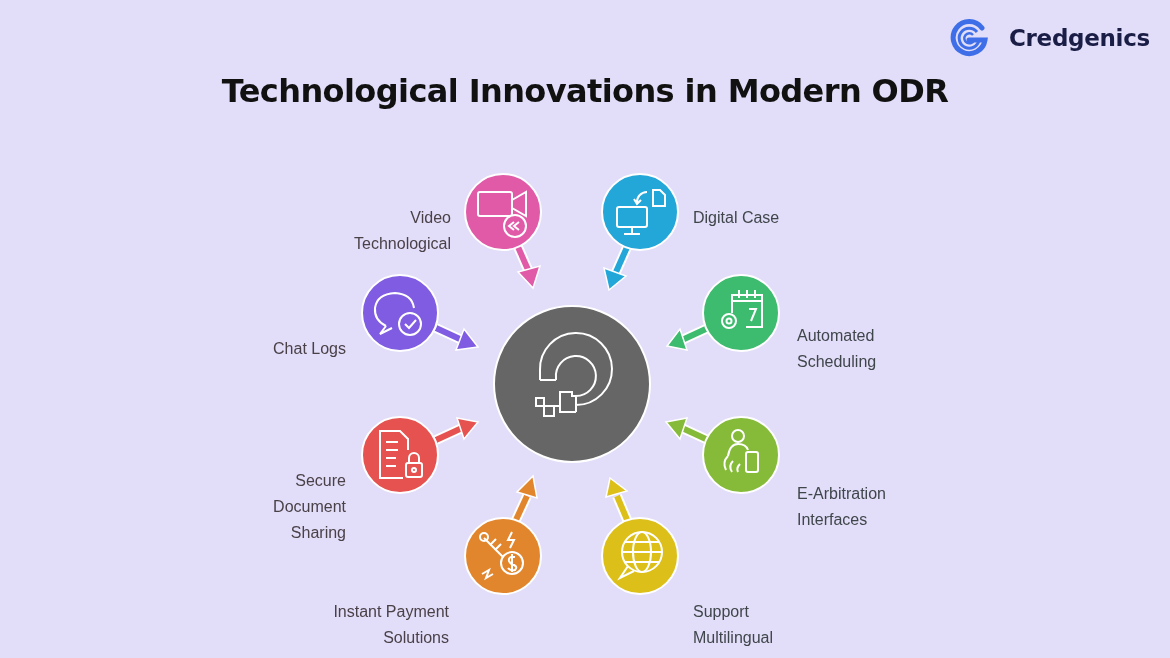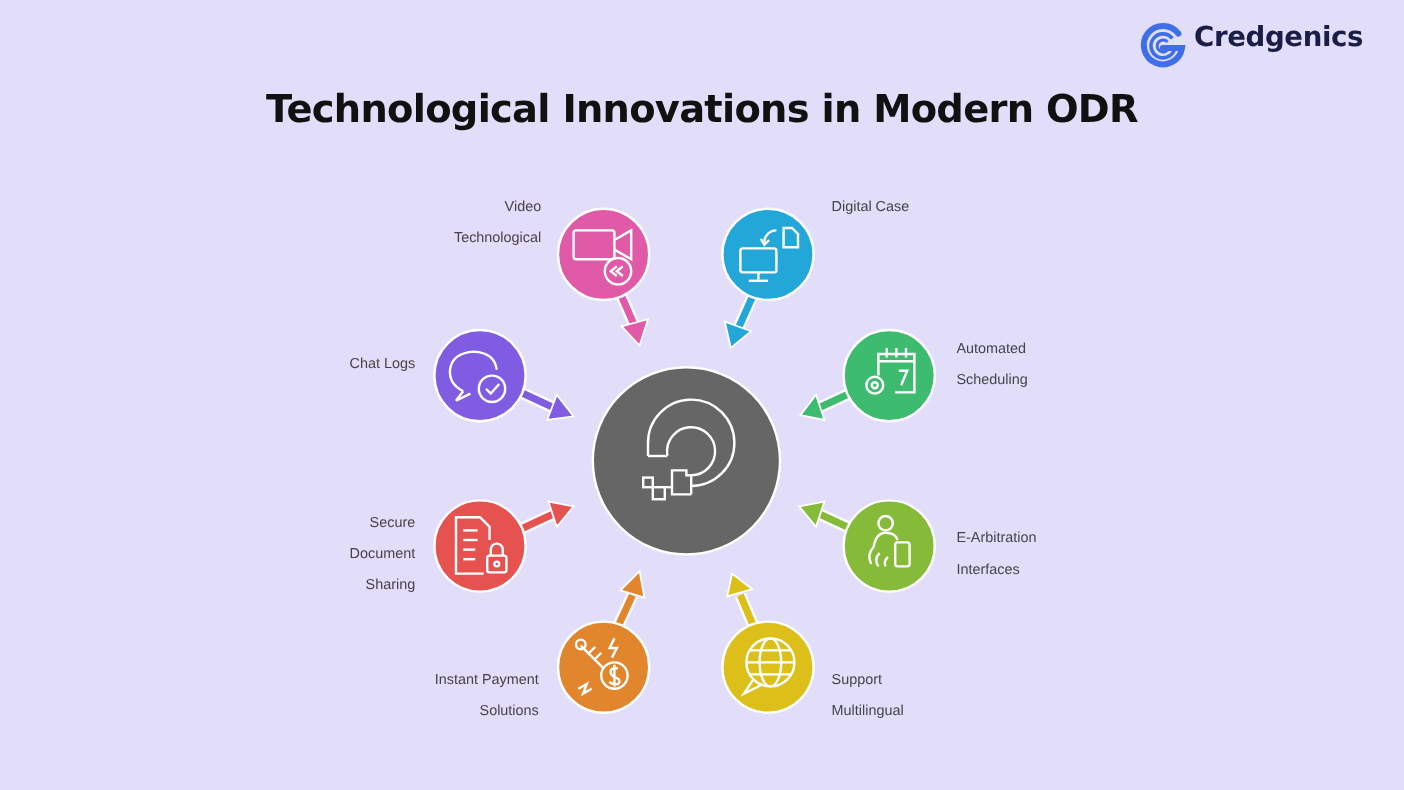--- a/index.html
+++ b/index.html
@@ -1,21 +1,21 @@
 <!DOCTYPE html>
 <html><head>
 <meta charset="utf-8">
 <style>
   html, body { margin:0; padding:0; }
   body { width:1170px; height:658px; background:#e2ddf8; position:relative; overflow:hidden; font-family:"Liberation Sans", sans-serif; }
-  .logo { position:absolute; left:949px; top:18px; display:flex; align-items:flex-start; gap:6px; }
+  .logo { position:absolute; left:949px; top:18px; display:flex; align-items:center; gap:20px; }
   .logo-text { font-family:"DejaVu Sans", sans-serif; font-weight:bold; font-size:23px; color:#1a1d45; letter-spacing:-0.3px; }
   .title { position:absolute; left:0; width:1170px; top:72px; text-align:center; font-family:"DejaVu Sans", sans-serif; font-weight:bold; font-size:32px; color:#111; letter-spacing:-0.6px; }
   svg.diagram { position:absolute; left:0; top:0; }
-  .label { position:absolute; font-size:12px; line-height:26px; color:#4a4148; }
+  .label { position:absolute; font-size:16px; line-height:26px; color:#4a4148;margin-top:46px; }
   .label.right { text-align:right; }
   .label.left { text-align:left; color:#3f464b; }
 </style>
 </head>
 <body>
 
 <div class="logo">
   <svg width="40" height="40" viewBox="0 0 40 40">
     <path d="M33 10 A16 16 0 1 0 36 22 L20 22" fill="none" stroke="#3f6fe8" stroke-width="5" stroke-linecap="round"></path>
     <path d="M28 14 A10 10 0 1 0 30 22" fill="none" stroke="#3f6fe8" stroke-width="3"></path>

